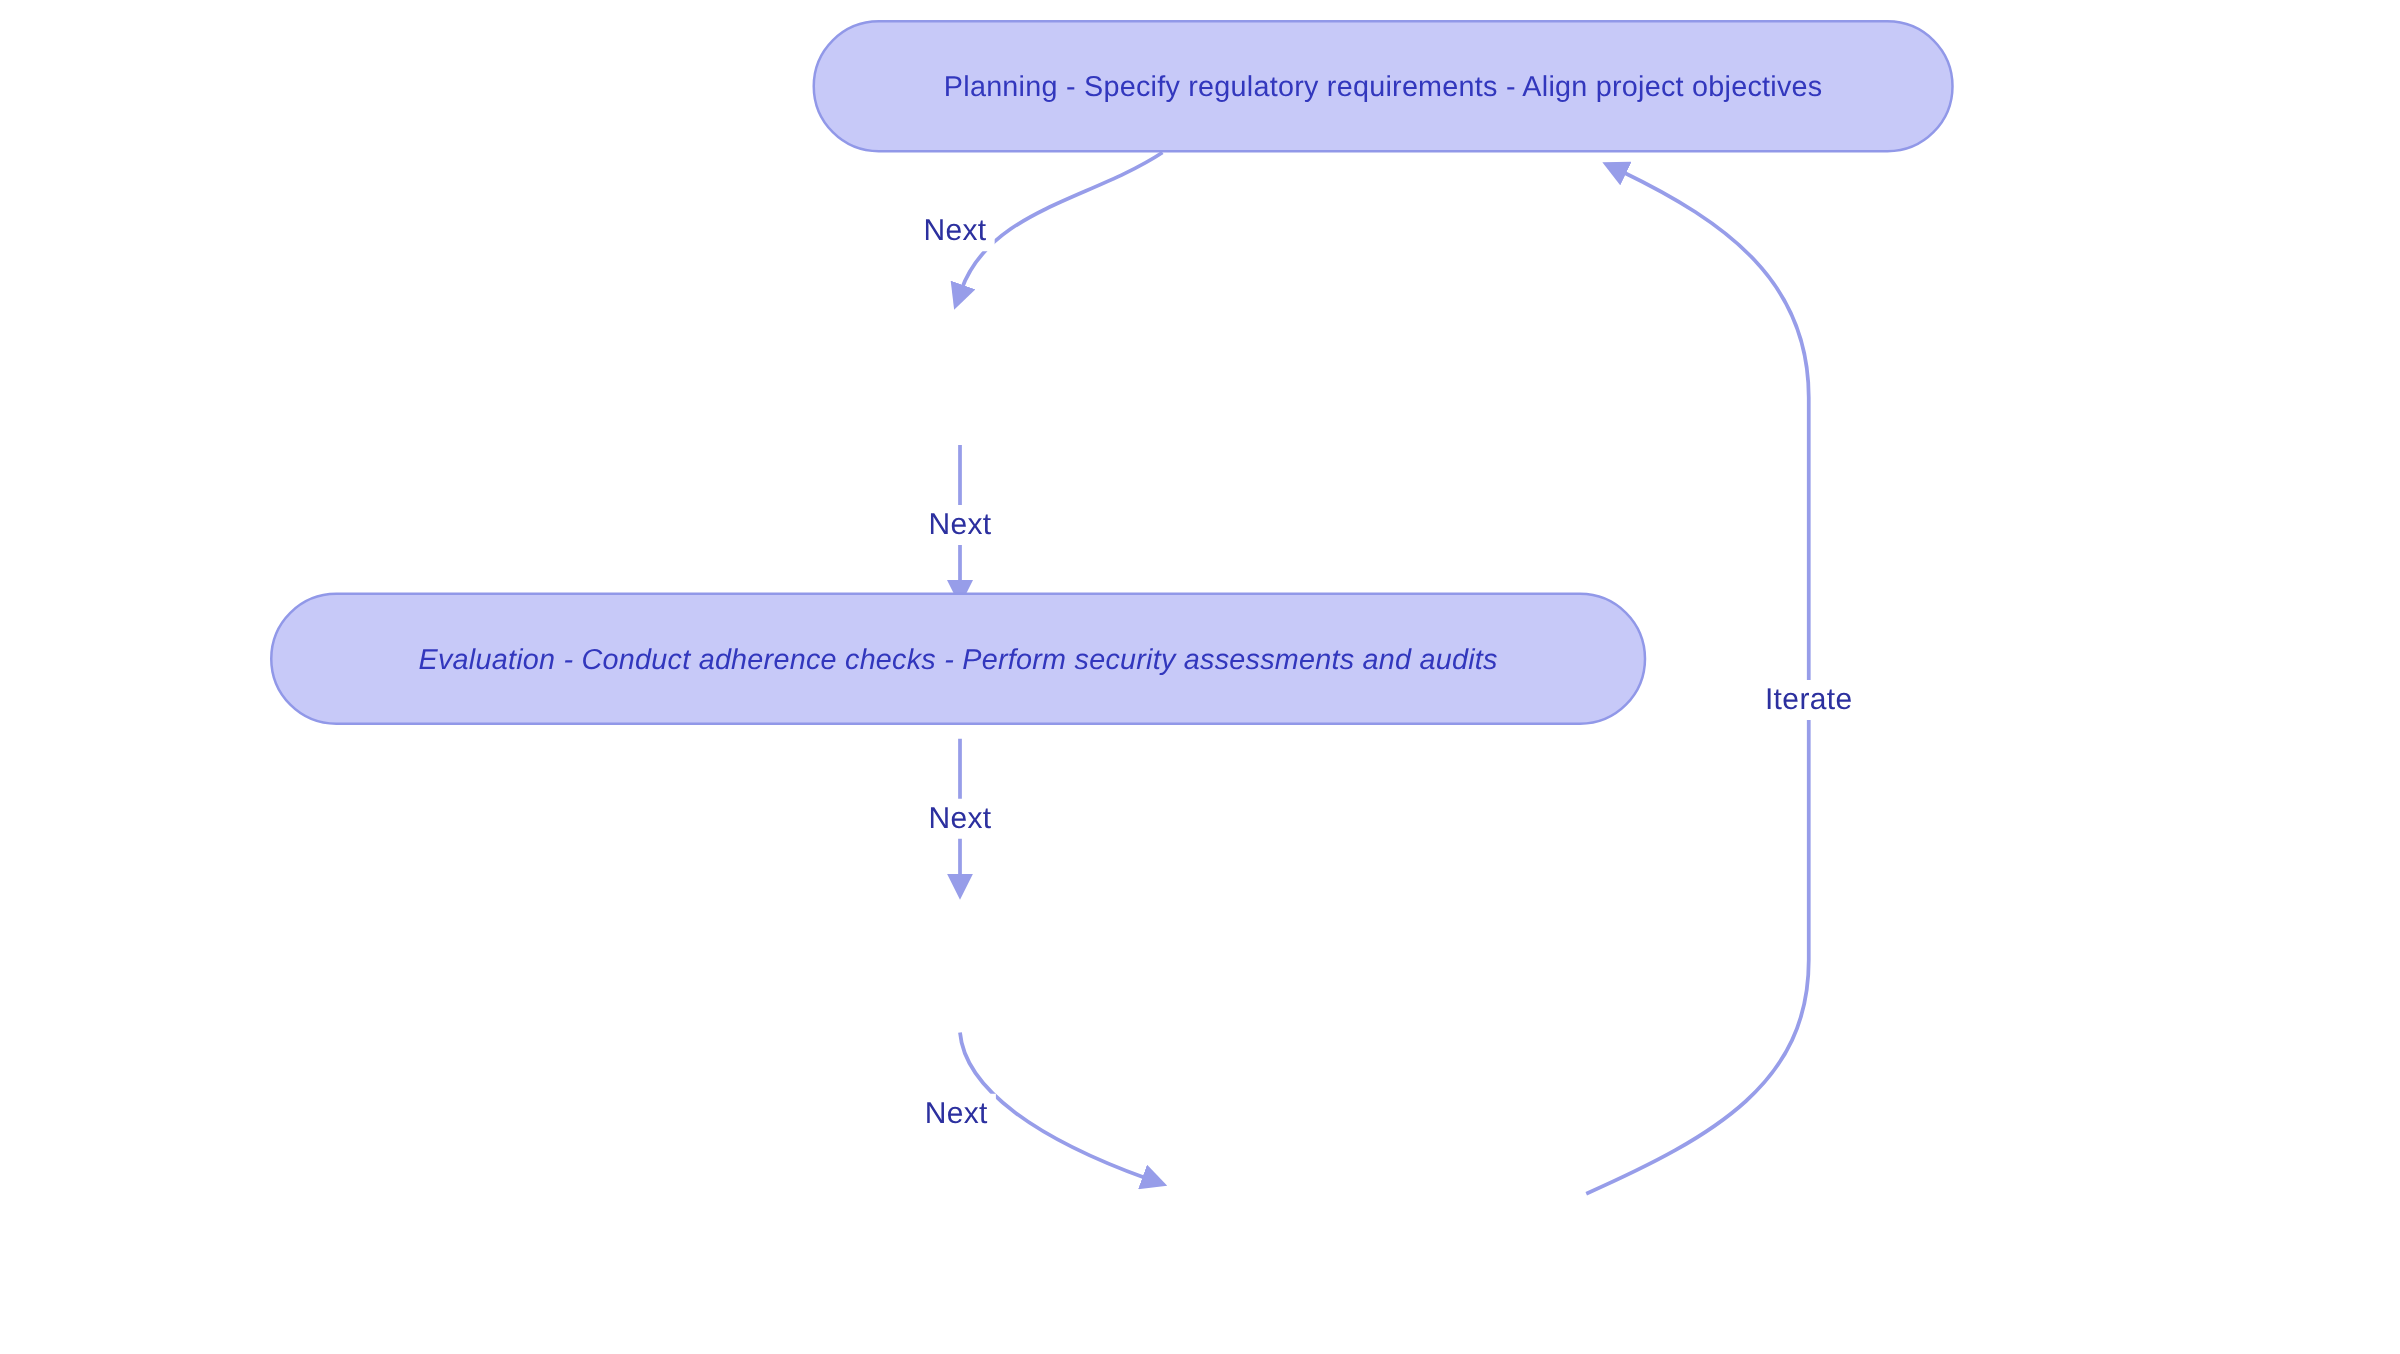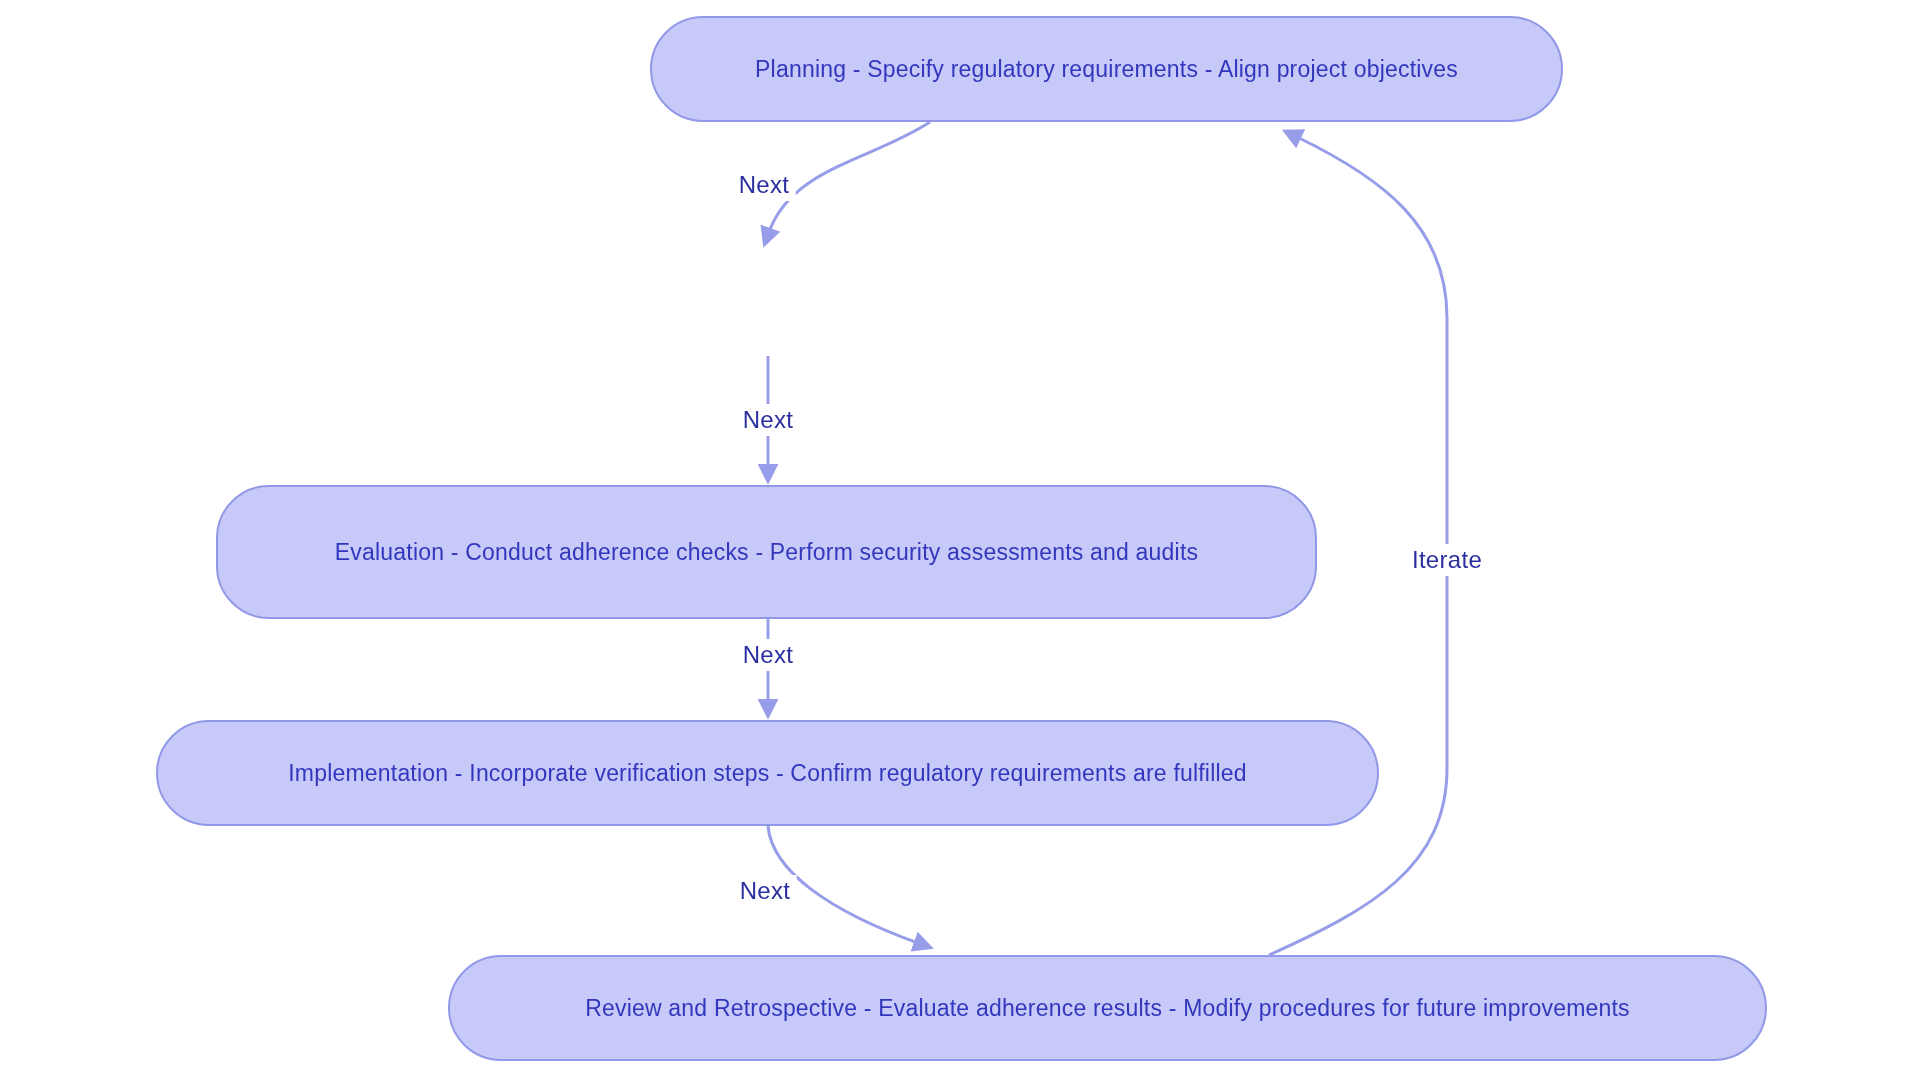--- a/index.html
+++ b/index.html
@@ -35,21 +35,21 @@
     border-radius: 53px;
     color: var(--node-text, #3237bd);
     font-size: 23px;
     letter-spacing: 0.2px;
     text-align: right;
     box-sizing: border-box;
     white-space: nowrap;
   }
   .node-planning       { left: 650px;  top: 16px;  width: 913px;  height: 106px; }
   .node-development    { left: 233px;  top: 250px; width: 1069px; height: 106px; }
-  .node-evaluation     { left: 216px;  top: 485px; width: 1101px; height: 134px; }
+  .node-evaluation     { left: 216px;  top: 474px; width: 1101px; height: 106px; font-style: italic; }
   .node-implementation { left: 156px;  top: 720px; width: 1223px; height: 106px; }
   .node-review         { left: 448px;  top: 955px; width: 1319px; height: 106px; }
 
   .edge-label {
     position: absolute;
     transform: translate(-50%, -50%);
     background: var(--bg, #ffffff);
     color: var(--label-text, #2c309f);
     font-size: 24px;
     letter-spacing: 0.3px;
@@ -82,27 +82,21 @@
 
   <div class="flow-node node-planning">
     <span>Planning - Specify regulatory requirements - Align project objectives</span>
   </div>
 
 
   <div class="flow-node node-evaluation">
     <span>Evaluation - Conduct adherence checks - Perform security assessments and audits</span>
   </div>
 
-  <div class="flow-node node-implementation">
-    <span>Implementation - Incorporate verification steps - Confirm regulatory requirements are fulfilled</span>
-  </div>
 
-  <div class="flow-node node-review">
-    <span>Review and Retrospective - Evaluate adherence results - Modify procedures for future improvements</span>
-  </div>
 
   <div class="edge-label label-next-1">Next</div>
   <div class="edge-label label-next-2">Next</div>
   <div class="edge-label label-next-3">Next</div>
   <div class="edge-label label-next-4">Next</div>
   <div class="edge-label label-iterate">Iterate</div>
 
 </div>
 
 </body></html>

